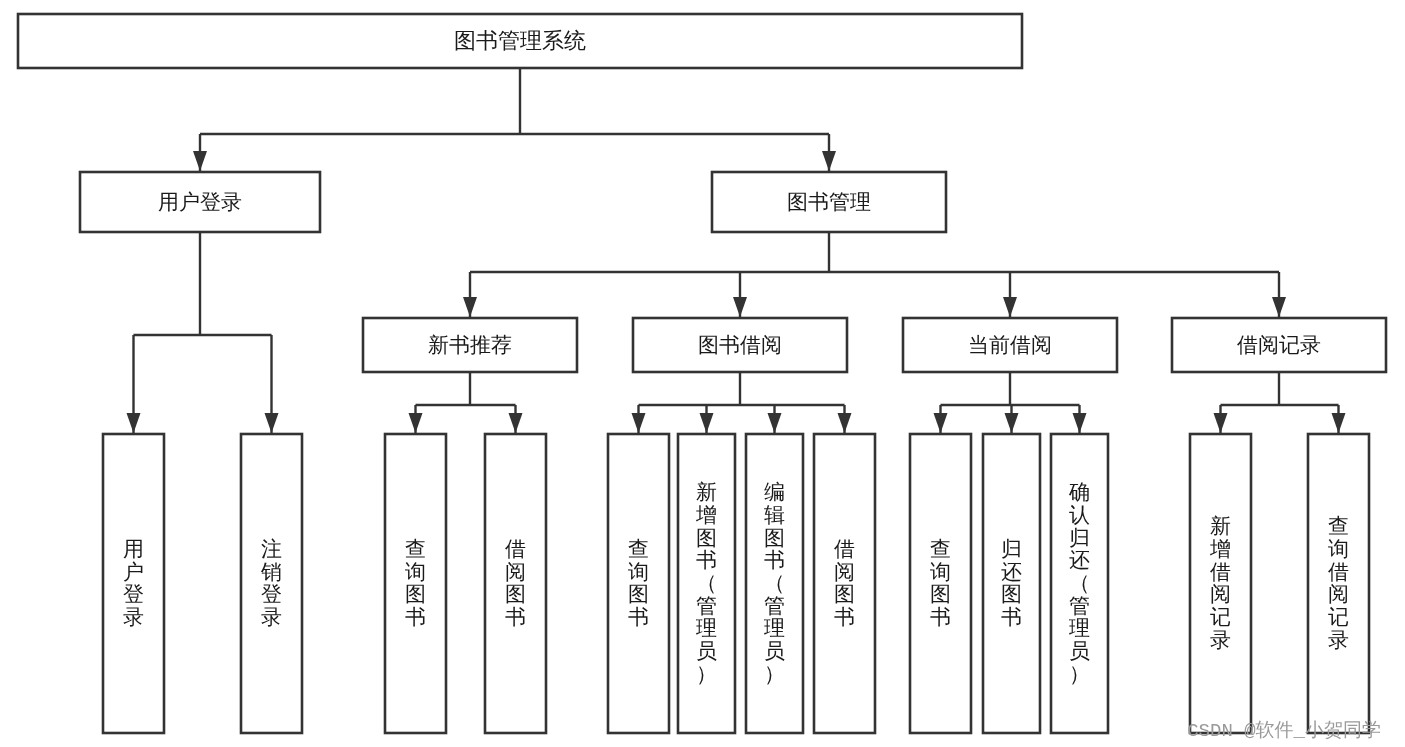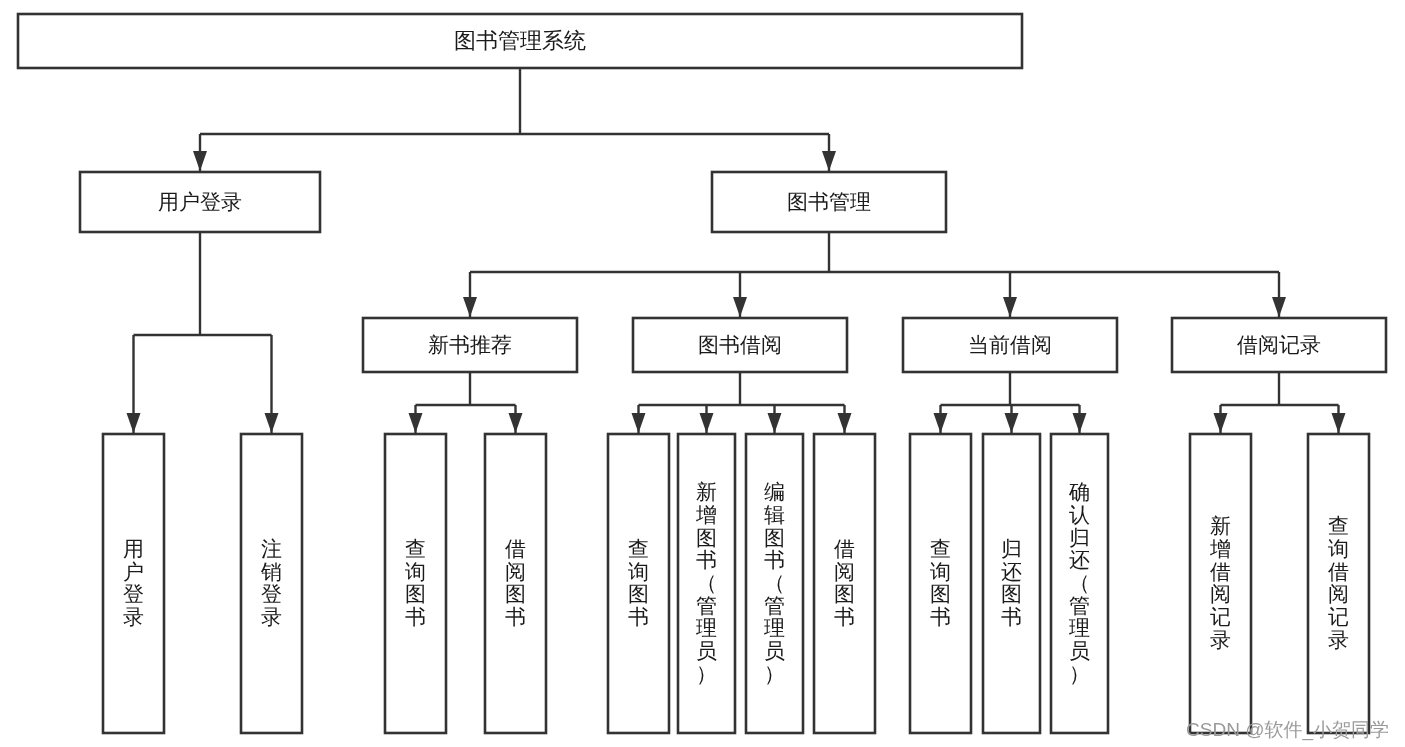--- a/index.html
+++ b/index.html
@@ -60,23 +60,23 @@
     font-size: 21px;
     line-height: 1.08;
     color: #1a1a1a;
     text-align: center;
     white-space: pre-line;
     letter-spacing: 0;
     pointer-events: none;
   }
   .watermark {
     position: absolute;
-    right: 16px;
+    right: 24px;
     bottom: 4px;
-    font-family: Liberation Sans, sans-serif;
+    font-family: Liberation Mono, monospace;
     font-size: 19px;
     color: #9a9a9a;
     white-space: nowrap;
   }
 </style>
 </head>
 <body>
 
 <div id="diagram-root">
   <svg id="tree-svg" viewBox="0 0 1405 747">

